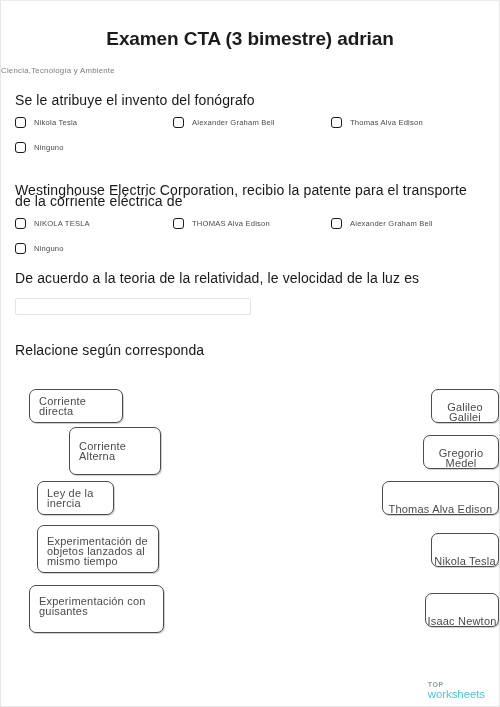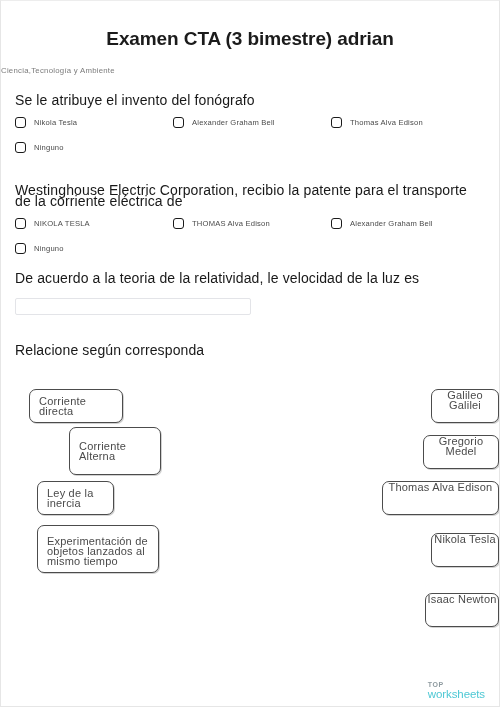--- a/index.html
+++ b/index.html
@@ -132,21 +132,21 @@
     align-items: center;
   }
   .match-box.single > span {
     padding: 0 9px;
   }
   .match-box.multi > span {
     padding: 10px 9px 0 9px;
   }
   .match-box.right {
     display: flex;
-    align-items: flex-start;
+    align-items: flex-end;
     justify-content: center;
     text-align: center;
   }
 
   
   .footer-logo {
     position: absolute;
     right: 14px;
     bottom: 6px;
     line-height: 1;
@@ -245,20 +245,23 @@
       </div>
       <div class="match-box single" style="left:0px;   top:60px;  width:92px;  height:48px;margin-left:40px;">
         <span>Corriente Alterna</span>
       </div>
       <div class="match-box single" style="left:8px;   top:114px; width:77px;  height:34px;">
         <span>Ley de la inercia</span>
       </div>
       <div class="match-box multi" style="left:0px;   top:158px; width:122px; height:48px;margin-left:8px;">
         <span>Experimentación de objetos lanzados al mismo tiempo</span>
       </div>
+      <div class="match-box multi" style="left:0px;   top:218px; width:135px; height:48px;">
+        <span>Experimentación con guisantes</span>
+      </div>
 
       <div class="match-box right" style="right:0px; top:22px;  width:68px;  height:34px;">
         <span>Galileo Galilei</span>
       </div>
       <div class="match-box right" style="right:0px; top:68px;  width:76px;  height:34px;">
         <span>Gregorio Medel</span>
       </div>
       <div class="match-box right" style="right:0px; top:114px; width:117px; height:34px;">
         <span>Thomas Alva Edison</span>
       </div>

